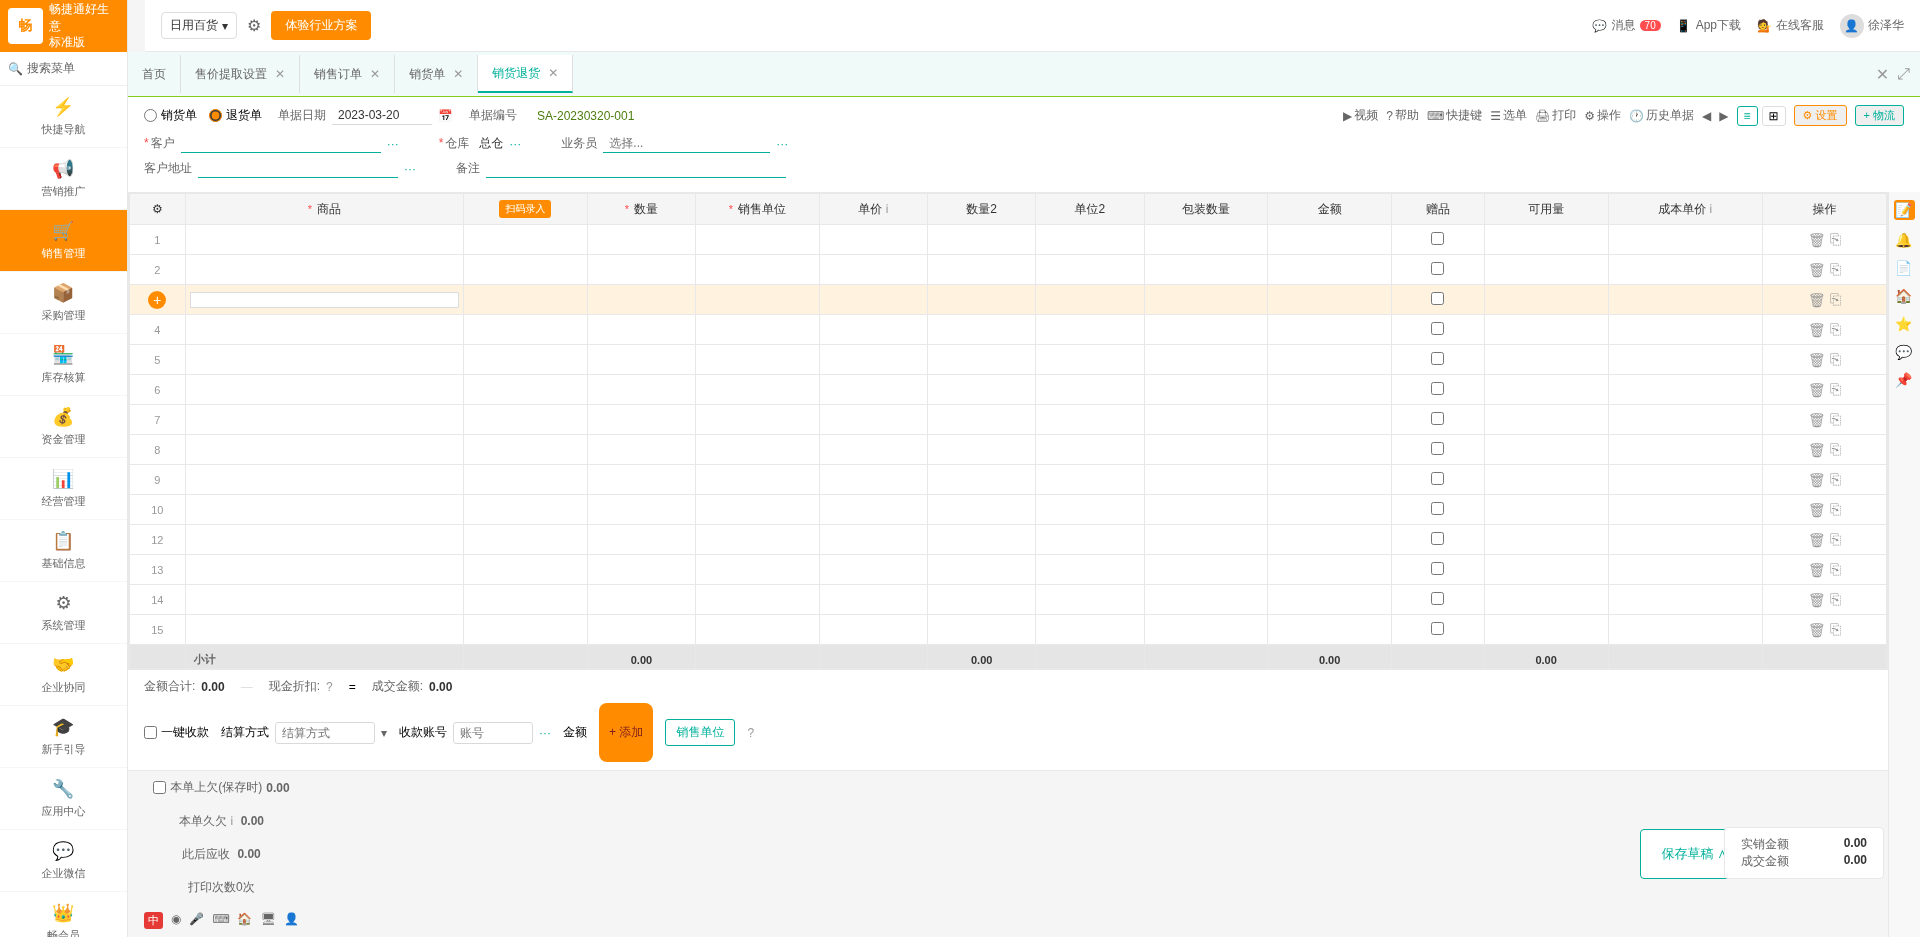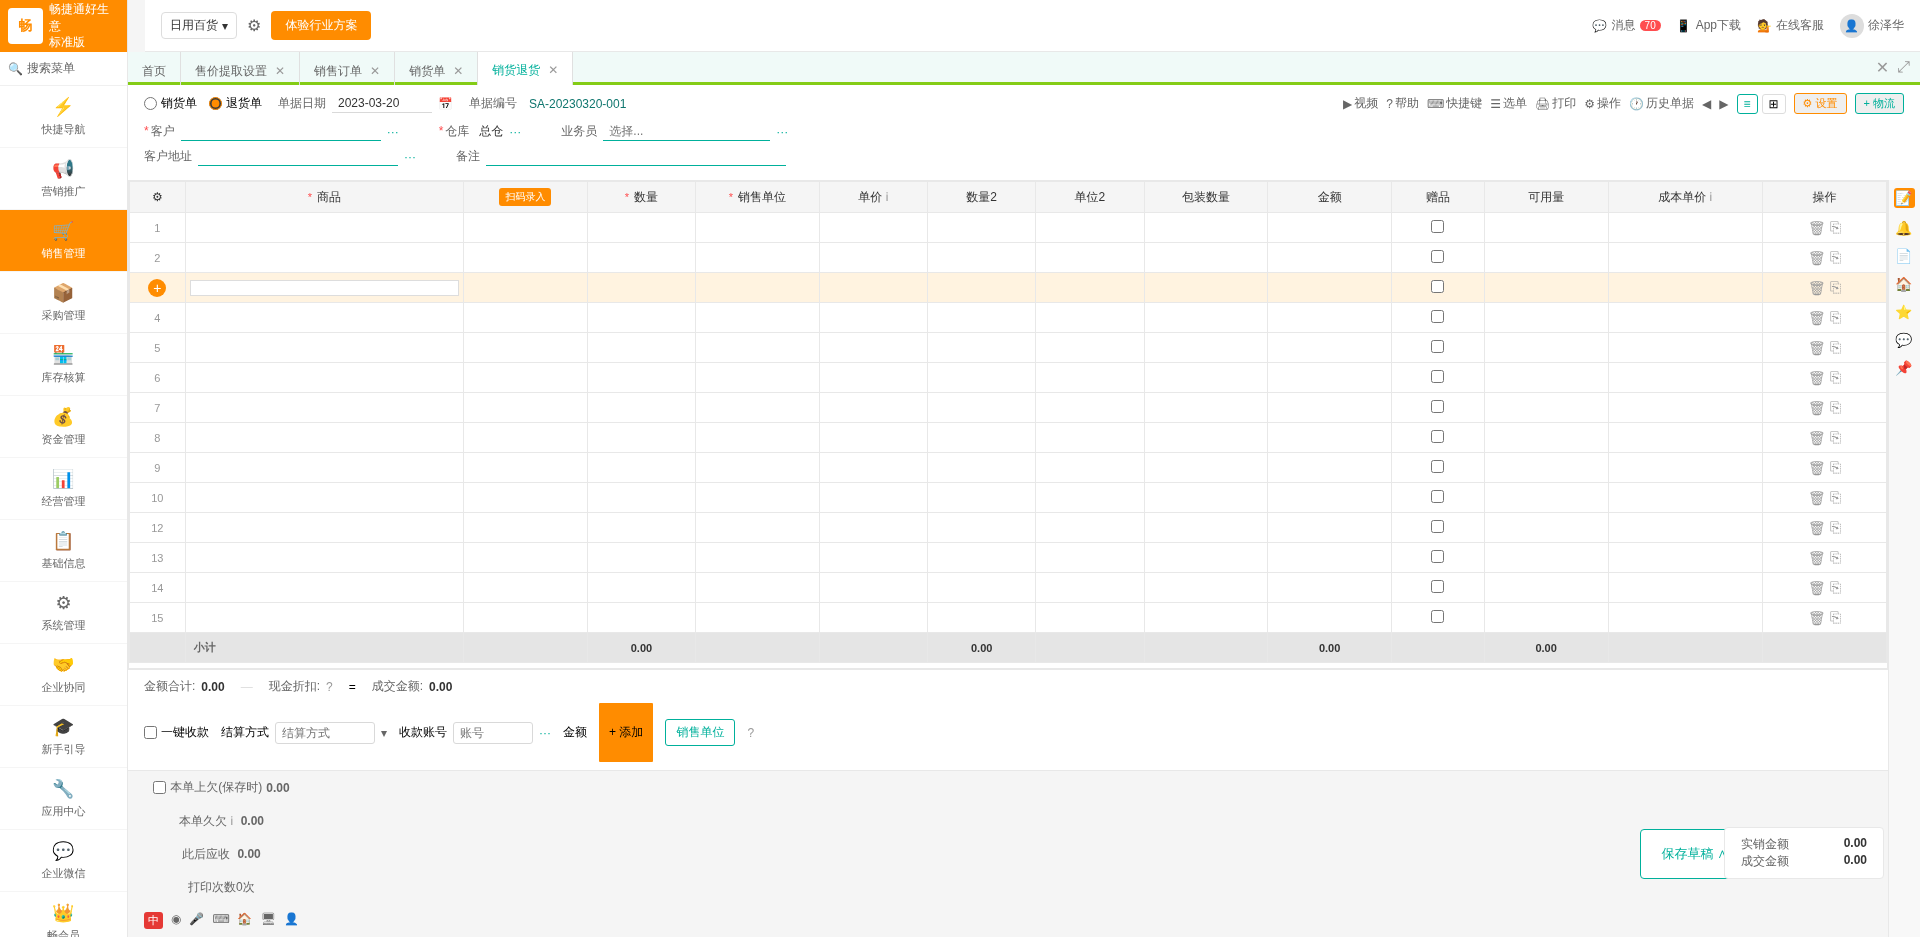--- a/index.html
+++ b/index.html
@@ -25,21 +25,21 @@
     .topbar-left { display: flex; align-items: center; gap: 10px; }
     .topbar-select { display: flex; align-items: center; gap: 4px; border: 1px solid #ddd; border-radius: 4px; padding: 4px 8px; cursor: pointer; color: #333; }
     .topbar-settings { color: #666; cursor: pointer; font-size: 16px; }
     .topbar-btn { background: #ff8c00; color: #fff; border: none; border-radius: 4px; padding: 6px 14px; cursor: pointer; font-size: 12px; }
     .topbar-right { display: flex; align-items: center; gap: 16px; color: #666; }
     .topbar-right .icon-item { display: flex; align-items: center; gap: 4px; cursor: pointer; }
     .notification-badge { background: #ff4d4f; color: #fff; border-radius: 10px; padding: 0 5px; font-size: 10px; }
     .avatar { width: 24px; height: 24px; border-radius: 50%; background: #ddd; display: inline-flex; align-items: center; justify-content: center; }
 
     
-    .tabs { display: flex; background: #f0faf8; border-bottom: 3px solid #84cc16; flex-shrink: 0; height: 33px; }
+    .tabs { display: flex; align-items: center; background: #f0faf8; border-bottom: 1px solid #84cc16; flex-shrink: 0; height: 45px; }
     .tab { display: flex; align-items: center; gap: 4px; padding: 0 14px; height: 38px; cursor: pointer; color: #666; border-right: 1px solid #e0e0e0; font-size: 12px; }
     .tab.active { background: #fff; color: #00b09b; border-bottom: 2px solid #00b09b; }
     .tab .close-btn { color: #999; font-size: 12px; margin-left: 4px; }
     .tab-close-all { margin-left: auto; display: flex; align-items: center; gap: 8px; padding: 0 10px; }
 
     
     .content { flex: 1; background: #fff; display: flex; flex-direction: column; overflow: hidden; }
     .form-toolbar { display: flex; align-items: center; justify-content: space-between; margin-bottom: 8px; }
     .radio-group { display: flex; align-items: center; gap: 12px; }
     .radio-item { display: flex; align-items: center; gap: 4px; cursor: pointer; }
@@ -84,21 +84,21 @@
     
     .bottom-area { border-top: 1px solid #e8e8e8; padding: 8px 16px; flex-shrink: 0; }
     .totals-row { display: flex; align-items: center; gap: 16px; flex-wrap: wrap; }
     .total-item { display: flex; align-items: center; gap: 6px; }
     .total-label { color: #666; }
     .total-value { color: #333; font-weight: bold; }
     .total-sep { color: #ddd; }
     .payment-row { display: flex; align-items: center; gap: 12px; margin-top: 8px; }
     .payment-field { display: flex; align-items: center; gap: 6px; }
     .payment-field input { border: 1px solid #d9d9d9; border-radius: 3px; padding: 3px 6px; width: 100px; outline: none; }
-    .add-btn { background: #ff8c00; color: #000000; border: none; border-radius: 1px; padding: 21px 10px; cursor: pointer; }
+    .add-btn { background: #ff8c00; color: #7f1d1d; border: none; border-radius: 8px; padding: 21px 10px; cursor: pointer; }
     .fee-btn { background: #fff; border: 1px solid #00b09b; color: #00b09b; border-radius: 3px; padding: 4px 10px; cursor: pointer; }
 
     
     .footer-bar { background: #f5f5f5; border-top: 1px solid #e8e8e8; padding: 8px 16px; display: flex; align-items: center; justify-content: space-between; flex-shrink: 0; }
     .footer-info { display: flex; align-items: center; gap: 16px; color: #666; flex-direction: column; }
     .footer-info .checkbox-item { display: flex; align-items: center; gap: 4px; }
     .footer-actions { display: flex; align-items: center; gap: 8px; }
     .btn-draft { background: #fff; border: 1px solid #00b09b; color: #00b09b; border-radius: 4px; padding: 15px 20px; cursor: pointer; font-size: 13px; }
     .btn-save { background: #00b09b; border: none; color: #fff; border-radius: 4px; padding: 7px 20px; cursor: pointer; font-size: 13px; }
 
@@ -263,21 +263,21 @@
               <span>退货单</span>
             </label>
           </div>
           <div class="date-field">
             <label>单据日期</label>
             <input type="text" style="border-top: none; border-right: none; border-left: none; border-image: initial; border-bottom: 1px solid rgb(217, 217, 217); padding: 2px 6px; width: 100px; outline: none;" value="2023-03-20">
             <span>📅</span>
           </div>
           <div class="date-field">
             <label>单据编号</label>
-            <span style="margin-left:6px;color:#0f766e;">SA-20230320-001</span>
+            <span style="margin-left:14px;color:#4d7c0f;">SA-20230320-001</span>
           </div>
         </div>
         <div class="toolbar-actions">
           <span>
             <span>▶</span>
             <span>视频</span>
           </span>
           <span>
             <span>?</span>
             <span>帮助</span>

